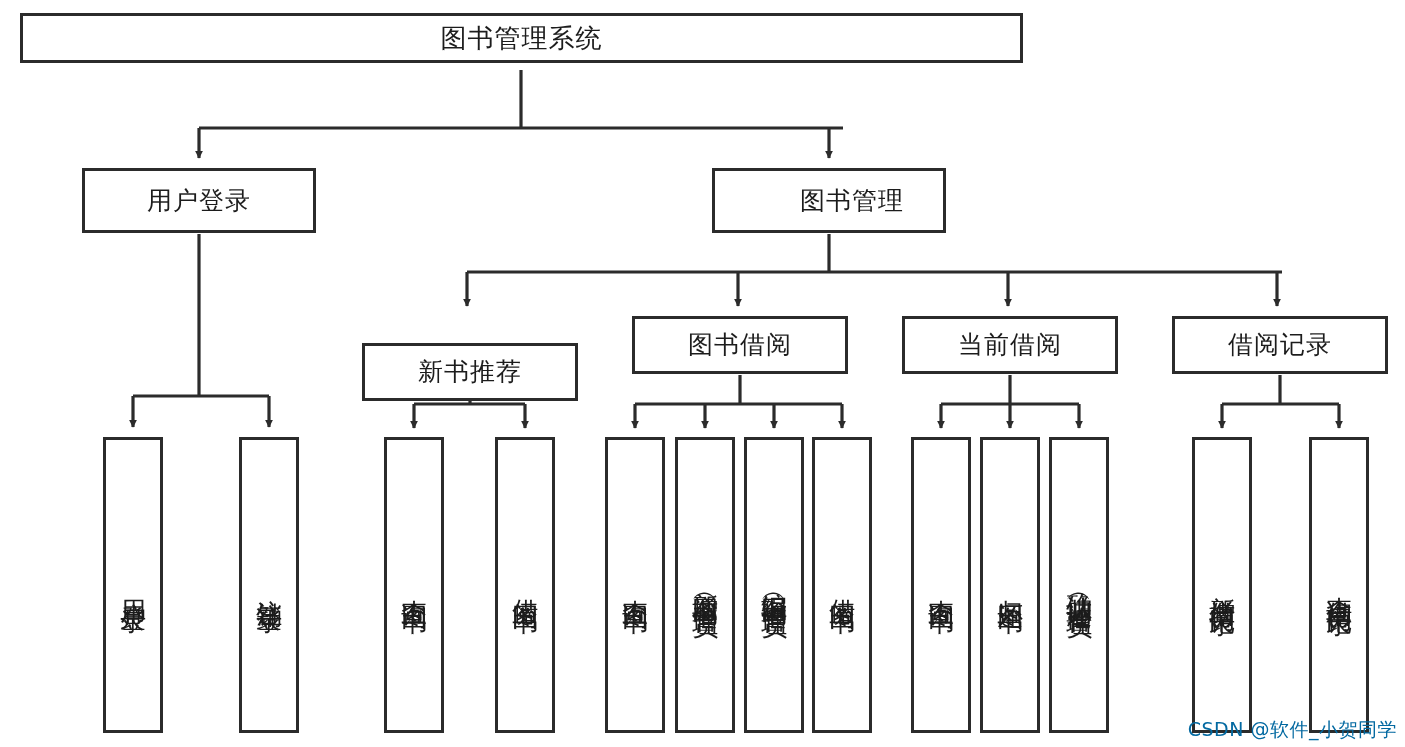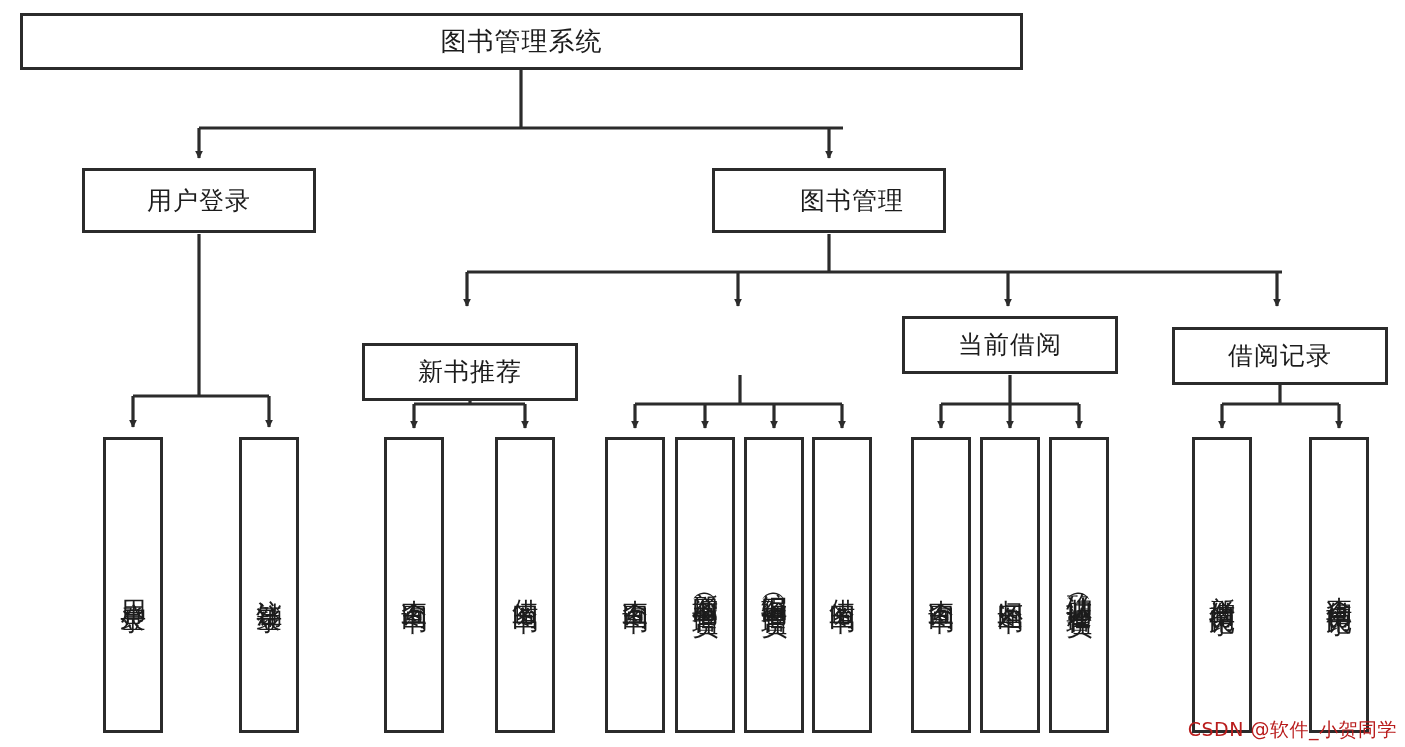--- a/index.html
+++ b/index.html
@@ -57,21 +57,21 @@
     white-space: nowrap;
   }
   .root-node {
     font-size: 26px;
   }
   #watermark {
     position: absolute;
     right: 8px;
     bottom: 4px;
     font-size: 19px;
-    color: #b91c1c;
+    color: #0369a1;
     letter-spacing: 0.5px;
     white-space: nowrap;
     user-select: none;
   }
 </style>
 </head>
 <body>
 
 <div id="diagram-canvas">
 
@@ -118,38 +118,41 @@
       <path d="M1010,404 L1010,428" marker-end="url(#arrow)"></path>
       <path d="M1079,404 L1079,428" marker-end="url(#arrow)"></path>
 
       <path d="M1280,375 L1280,404"></path>
       <path d="M1222,404 L1339,404"></path>
       <path d="M1222,404 L1222,428" marker-end="url(#arrow)"></path>
       <path d="M1339,404 L1339,428" marker-end="url(#arrow)"></path>
     </g>
   </svg>
 
-  <div class="node node-h root-node" style="left:20px; top:13px; width:1003px; height:57px;text-align:right;">
+  <div class="node node-h root-node" style="left:20px; top:13px; width:1003px; height:50px;text-align:right;">
     <span>图书管理系统</span>
   </div>
 
   <div class="node node-h" style="left:82px; top:168px; width:234px; height:65px;">
     <span>用户登录</span>
   </div>
   <div class="node node-h" style="left:712px; top:168px; width:234px; height:65px;padding-left:46px;">
     <span>图书管理</span>
   </div>
 
   <div class="node node-h" style="left:362px; top:316px; width:216px; height:58px;margin-top:27px;">
     <span>新书推荐</span>
   </div>
+  <div class="node node-h" style="left:632px; top:316px; width:216px; height:58px;">
+    <span>图书借阅</span>
+  </div>
   <div class="node node-h" style="left:902px; top:316px; width:216px; height:58px;">
     <span>当前借阅</span>
   </div>
-  <div class="node node-h" style="left:1172px; top:316px; width:216px; height:58px;margin-top:11px;">
+  <div class="node node-h" style="left:1172px; top:316px; width:216px; height:58px;">
     <span>借阅记录</span>
   </div>
 
   <div class="node node-v" style="left:103px; top:437px; width:60px; height:296px;">
     <span class="vlabel">用户登录</span>
   </div>
   <div class="node node-v" style="left:239px; top:437px; width:60px; height:296px;">
     <span class="vlabel">注销登录</span>
   </div>
 

